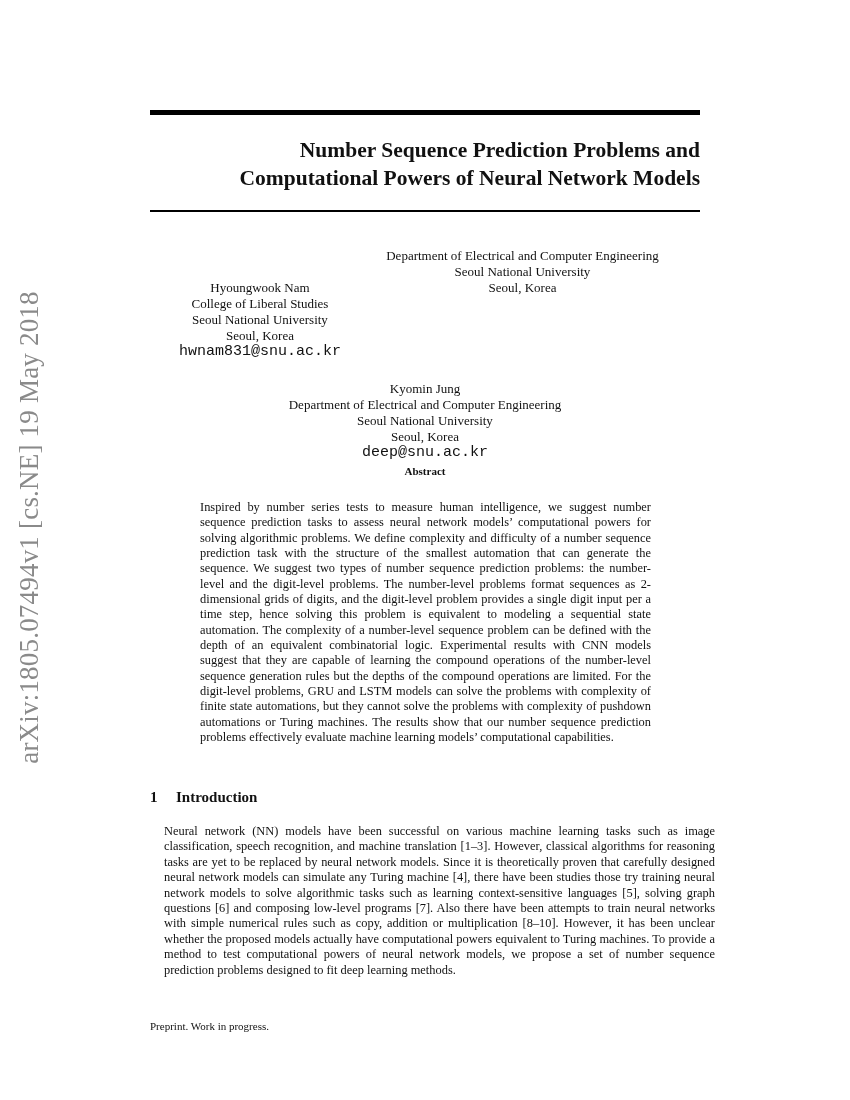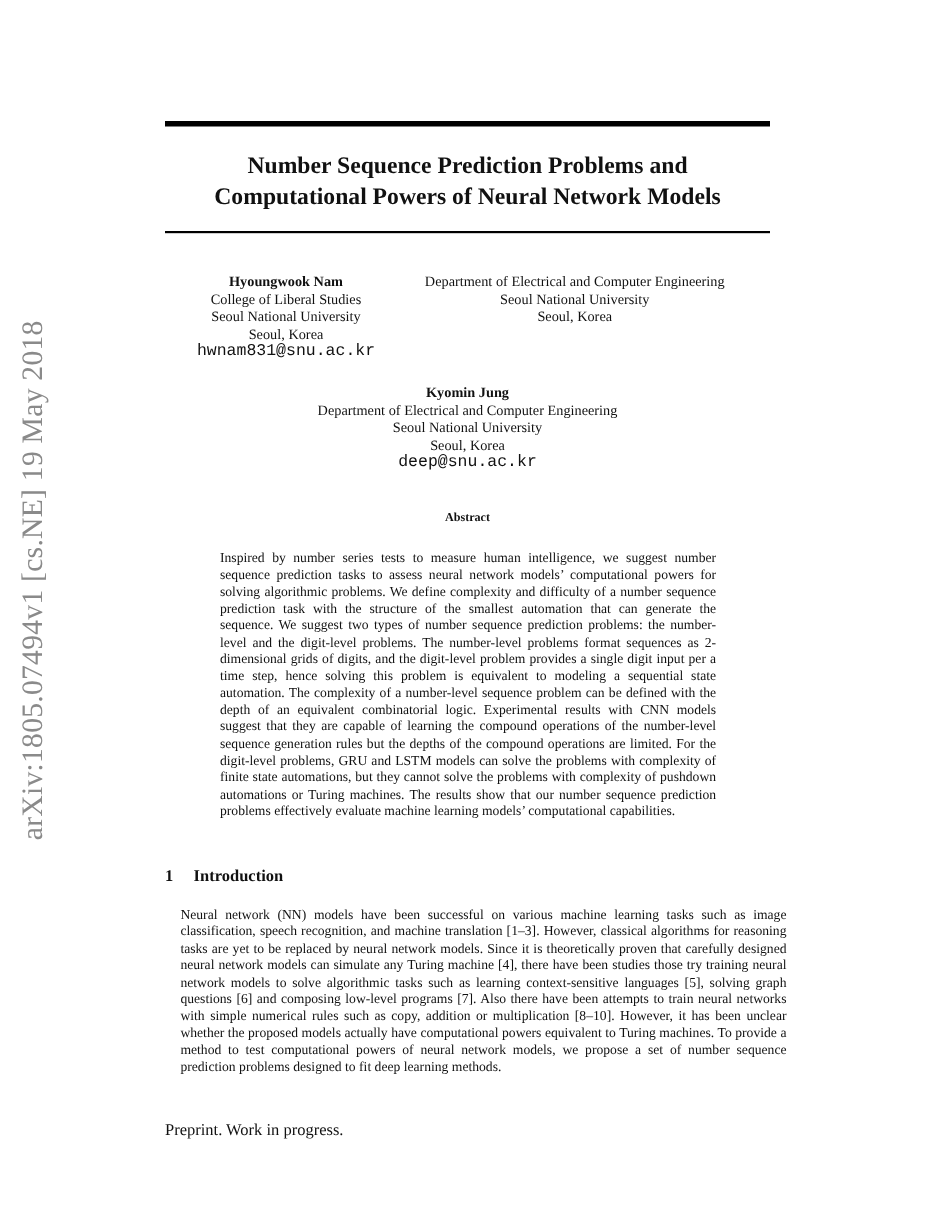--- a/index.html
+++ b/index.html
@@ -10,45 +10,45 @@
       display: flex; align-items: center; justify-content: center;
     }
     .arxiv-stamp span {
       display: block; transform: rotate(-90deg); white-space: nowrap;
       font-size: 27px; color: #8a8a8a; letter-spacing: 0.2px;
     }
     .rule-top { position: absolute; left: 150px; width: 550px; top: 110px; height: 5px; background: #000; }
     .rule-bottom { position: absolute; left: 150px; width: 550px; top: 210px; height: 2px; background: #000; }
     .title {
       position: absolute; left: 150px; width: 550px; top: 136px;
-      text-align: center; font-weight: bold; font-size: 21.5px; line-height: 28px;
+      text-align: right; font-weight: bold; font-size: 21.5px; line-height: 28px;
     }
     .author { position: absolute; text-align: center; font-size: 13px; line-height: 16px; }
-    .author .name { font-weight: bold; }
+    .author .name { font-weight: normal; margin-top: 32px; }
     .author .email { font-family: "Liberation Mono", "DejaVu Sans Mono", monospace; font-size: 15px; }
     .a1 { left: 170px; width: 180px; top: 248px; }
     .a2 { left: 370px; width: 305px; top: 248px; }
     .a3 { left: 270px; width: 310px; top: 349px; }
     .abstract-heading {
       position: absolute; left: 150px; width: 550px; top: 465px;
       text-align: center; font-weight: bold; font-size: 11px;
     }
     .abstract-body {
       position: absolute; left: 200px; width: 451px; top: 500px;
       font-size: 12.4px; line-height: 15.35px; text-align: justify; hyphens: manual;
     }
     .section-heading {
       position: absolute; left: 150px; top: 789px; font-weight: bold; font-size: 15px;
     }
     .section-heading .num { display: inline-block; width: 26px; }
     .intro-body {
       position: absolute; left: 164px; width: 551px; top: 824px;
       font-size: 12.4px; line-height: 15.4px; text-align: justify;
     }
-    .footnote { position: absolute; left: 150px; top: 1020px; font-size: 15px; }
+    .footnote { position: absolute; left: 150px; top: 1020px; font-size: 11px; }
   </style>
 </head>
 <body>
 
 <div class="arxiv-stamp">
   <span>arXiv:1805.07494v1  [cs.NE]  19 May 2018</span>
 </div>
 
 <div class="rule-top"></div>
 <div class="title">

